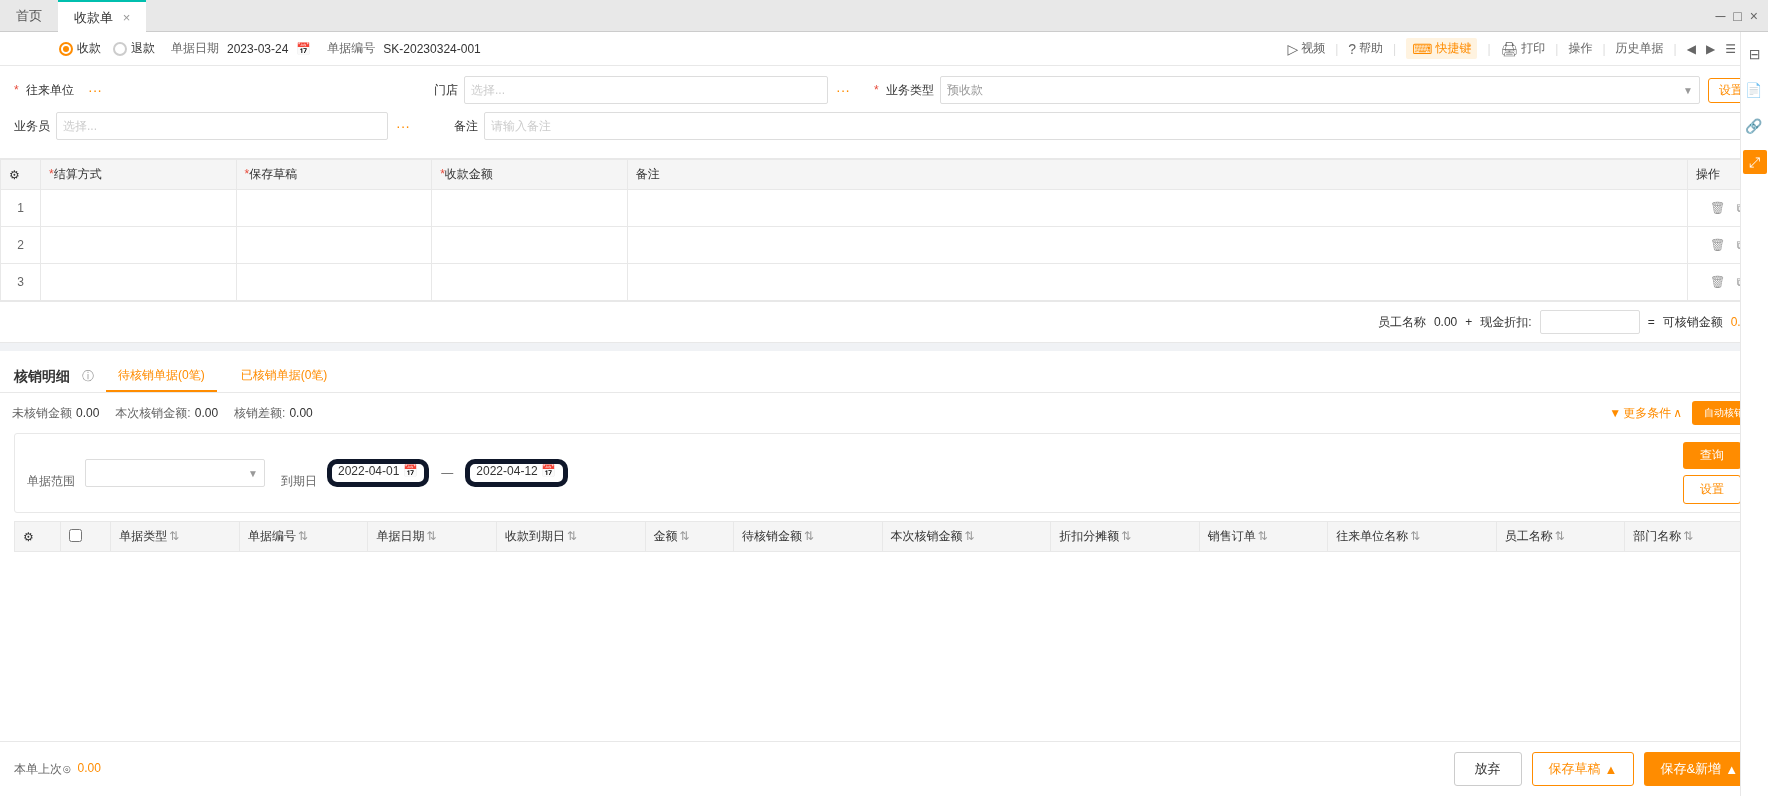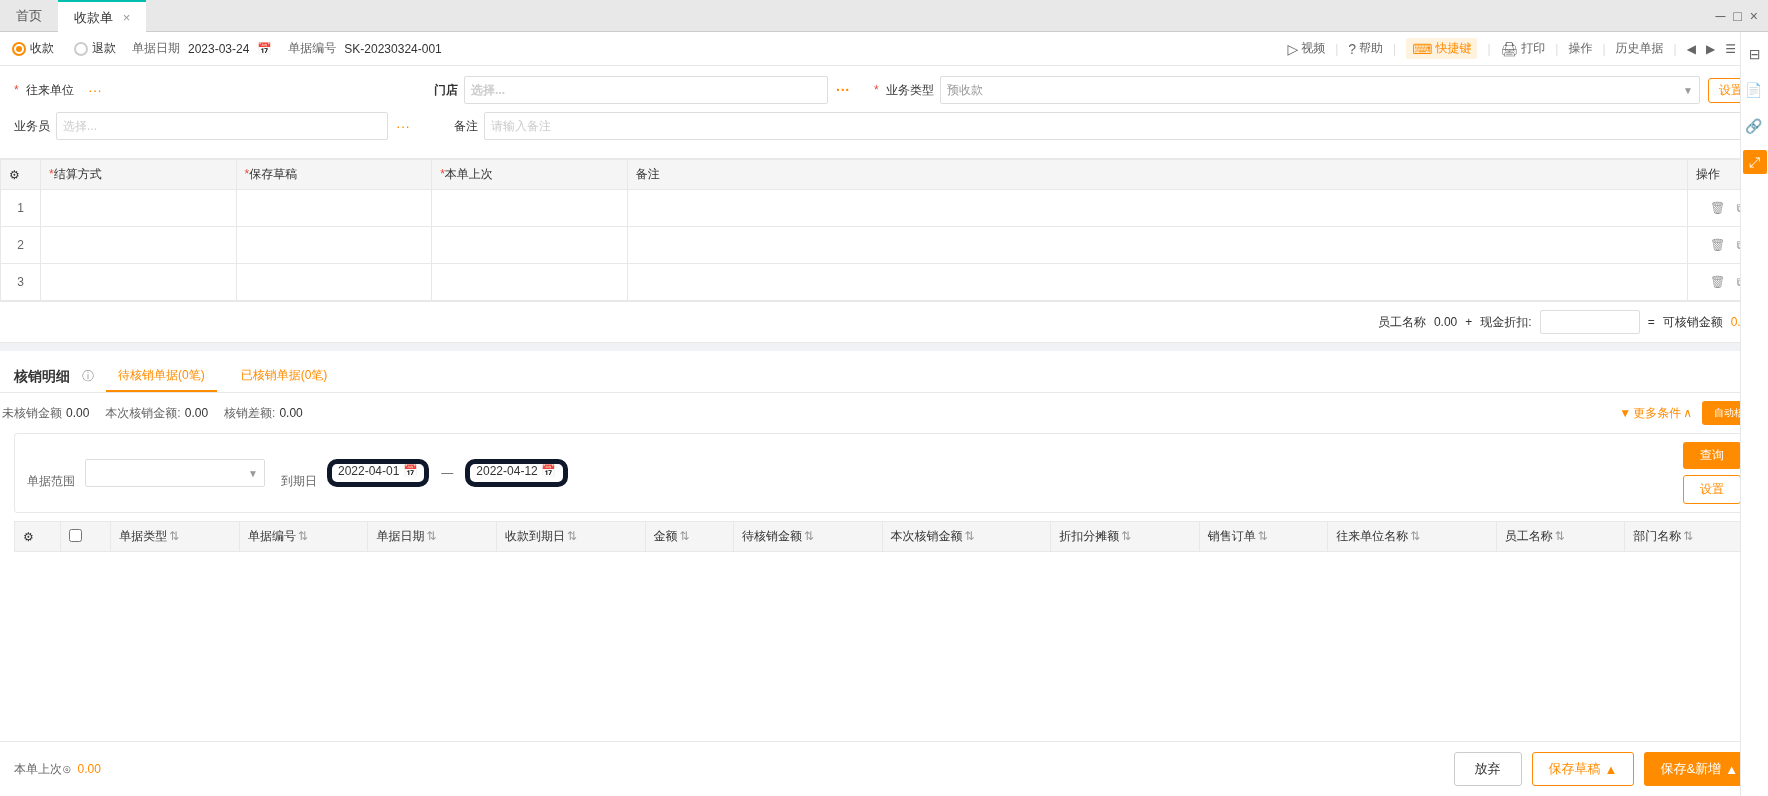--- a/index.html
+++ b/index.html
@@ -11,21 +11,21 @@
     .tab-item.active { background: #fff; color: #333; border-top: 2px solid #00bfae; }
     .tab-item .tab-close { margin-left: 6px; color: #999; cursor: pointer; }
     .tab-bar-actions { margin-left: auto; display: flex; align-items: center; padding-right: 10px; gap: 8px; }
     .tab-bar-actions span { cursor: pointer; color: #666; font-size: 14px; }
 
     
     .main-container { background: #fff; height: calc(100vh - 32px); display: flex; flex-direction: column; overflow: hidden; }
 
     
     .top-toolbar { display: flex; align-items: center; padding: 6px 12px; border-bottom: 1px solid #e8e8e8; background: #fff; gap: 16px; }
-    .radio-group { display: flex; gap: 20px; align-items: center; }
+    .radio-group { display: flex; gap: 12px; align-items: center; margin-left: 47px; }
     .radio-item { display: flex; align-items: center; gap: 4px; cursor: pointer; }
     .radio-dot { width: 14px; height: 14px; border-radius: 50%; border: 2px solid #ccc; display: flex; align-items: center; justify-content: center; }
     .radio-dot.checked { border-color: #ff8c00; }
     .radio-dot.checked::after { content: ''; width: 6px; height: 6px; border-radius: 50%; background: #ff8c00; }
     .doc-info { display: flex; align-items: center; gap: 8px; }
     .doc-info label { color: #666; }
     .doc-info span { color: #333; }
     .doc-info .cal-icon { color: #ff8c00; cursor: pointer; }
     .toolbar-actions { margin-left: auto; display: flex; align-items: center; gap: 10px; }
     .toolbar-actions .action-item { display: flex; align-items: center; gap: 3px; color: #666; cursor: pointer; font-size: 12px; }
@@ -62,42 +62,42 @@
     .section-divider { height: 8px; background: #f0f2f5; }
 
     
     .hexiao-section { background: #fff; flex: 1; overflow: hidden; display: flex; flex-direction: column; }
     .hexiao-header { padding: 10px 14px 0; display: flex; align-items: center; gap: 12px; border-bottom: 1px solid #e8e8e8; }
     .hexiao-title { font-size: 14px; font-weight: bold; color: #333; }
     .info-icon { color: #999; cursor: pointer; }
     .hexiao-tab { padding: 6px 12px; cursor: pointer; color: #ff8c00; font-size: 12px; border-bottom: 2px solid transparent; }
     .hexiao-tab.active { border-bottom-color: #ff8c00; }
 
-    .hexiao-stats { display: flex; padding: 8px 2px; gap: 16px; font-size: 12px; }
+    .hexiao-stats { display: flex; padding: 8px 12px; gap: 16px; font-size: 12px; }
     .stat-item { display: flex; align-items: center; gap: 4px; }
     .stat-label { color: #666; }
     .stat-value { color: #333; }
     .filter-field { display: flex; align-items: center; gap: 4px; }
     .filter-field label { color: #666; white-space: nowrap; margin-top: 16px; }
     .filter-select { height: 28px; border: 1px solid #ddd; border-radius: 2px; padding: 0 6px; min-width: 180px; display: flex; align-items: center; justify-content: space-between; cursor: pointer; }
     .filter-date { height: 28px; border: 5px solid #0f172a; border-radius: 10px; padding: 0 6px; min-width: 100px; display: flex; align-items: flex-start; gap: 4px; cursor: pointer; }
     .btn-more { color: #ff8c00; cursor: pointer; display: flex; align-items: center; gap: 2px; }
     .btn-query { background: #ff8c00; color: #fff; border: none; padding: 5px 16px; border-radius: 3px; cursor: pointer; font-size: 12px; }
     .btn-set { background: #fff; border: 1px solid #ff8c00; color: #ff8c00; padding: 5px 16px; border-radius: 3px; cursor: pointer; font-size: 12px; }
     .btn-auto { background: #ff8c00; color: #fff; border: none; padding: 5px 12px; border-radius: 3px; cursor: pointer; font-size: 10px; }
 
     
     .bottom-table-wrap { flex: 1; overflow: auto; padding: 0 14px; }
     .bottom-table { width: 100%; border-collapse: collapse; }
     .bottom-table th { background: #f5f5f5; border: 1px solid #e8e8e8; padding: 6px 8px; text-align: left; font-weight: normal; color: #333; white-space: nowrap; font-size: 12px; }
     .sort-icon { color: #999; margin-left: 2px; }
 
     
     .footer { display: flex; align-items: center; padding: 10px 14px; border-top: 1px solid #e8e8e8; background: #fff; }
-    .footer-left { display: flex; align-items: center; gap: 6px; font-size: 12px; color: #666; }
+    .footer-left { display: flex; gap: 6px; font-size: 12px; color: #666; }
     .footer-actions { margin-left: auto; display: flex; gap: 10px; }
     .btn-abandon { background: #fff; border: 1px solid #ccc; color: #333; padding: 7px 20px; border-radius: 3px; cursor: pointer; font-size: 13px; }
     .btn-draft { background: #fff; border: 1px solid #ff8c00; color: #ff8c00; padding: 4px 16px; border-radius: 3px; cursor: pointer; font-size: 13px; display: flex; align-items: center; gap: 4px; }
     .btn-save-new { background: #ff8c00; color: #fff; border: none; padding: 7px 16px; border-radius: 3px; cursor: pointer; font-size: 13px; display: flex; align-items: center; gap: 4px; }
 
     
     .right-sidebar { position: fixed; right: 0; top: 32px; width: 28px; background: #fff; border-left: 1px solid #e8e8e8; display: flex; flex-direction: column; align-items: center; padding-top: 10px; gap: 12px; height: calc(100vh - 32px); }
     .sidebar-icon { width: 24px; height: 24px; display: flex; align-items: center; justify-content: center; cursor: pointer; color: #666; font-size: 14px; }
     .sidebar-icon.active { background: #ff8c00; color: #fff; border-radius: 2px; }
 
@@ -188,21 +188,21 @@
   <div class="form-section">
     <div class="form-row">
 
       <div class="form-field" style="flex:2; max-width:400px;">
         <label class="req-star">*&nbsp;</label>
         <span style="margin-right:6px; white-space:nowrap;">往来单位</span>
         <span class="more-btn">···</span>
       </div>
       <div class="field-divider"></div>
 
-      <div class="form-field" style="flex:2; max-width:420px;font-weight:bold;">
+      <div class="form-field" style="flex:2; max-width:420px;">
         <span style="margin-right:6px; white-space:nowrap;">门店</span>
         <div class="field-input" style="flex:1;">
           <span style="color:#ccc;">选择...</span>
         </div>
         <span class="more-btn">···</span>
       </div>
       <div class="field-divider"></div>
 
       <div class="form-field" style="flex:2;">
         <label class="req-star">*&nbsp;</label>
@@ -237,21 +237,21 @@
     </div>
   </div>
 
   <div class="table-section">
     <table class="data-table">
       <thead>
         <tr>
           <th class="gear-col">⚙</th>
           <th><span class="req-star">*</span><span>结算方式</span></th>
           <th><span class="req-star">*</span><span>保存草稿</span></th>
-          <th><span class="req-star">*</span><span>本单上次</span></th>
+          <th><span class="req-star">*</span><span>收款金额</span></th>
           <th style="width:60%;">备注</th>
           <th class="actions-col">操作</th>
         </tr>
       </thead>
       <tbody>
         <tr>
           <td class="row-num">
               <span class="cell-content">1</span>
             </td>
           <td>

